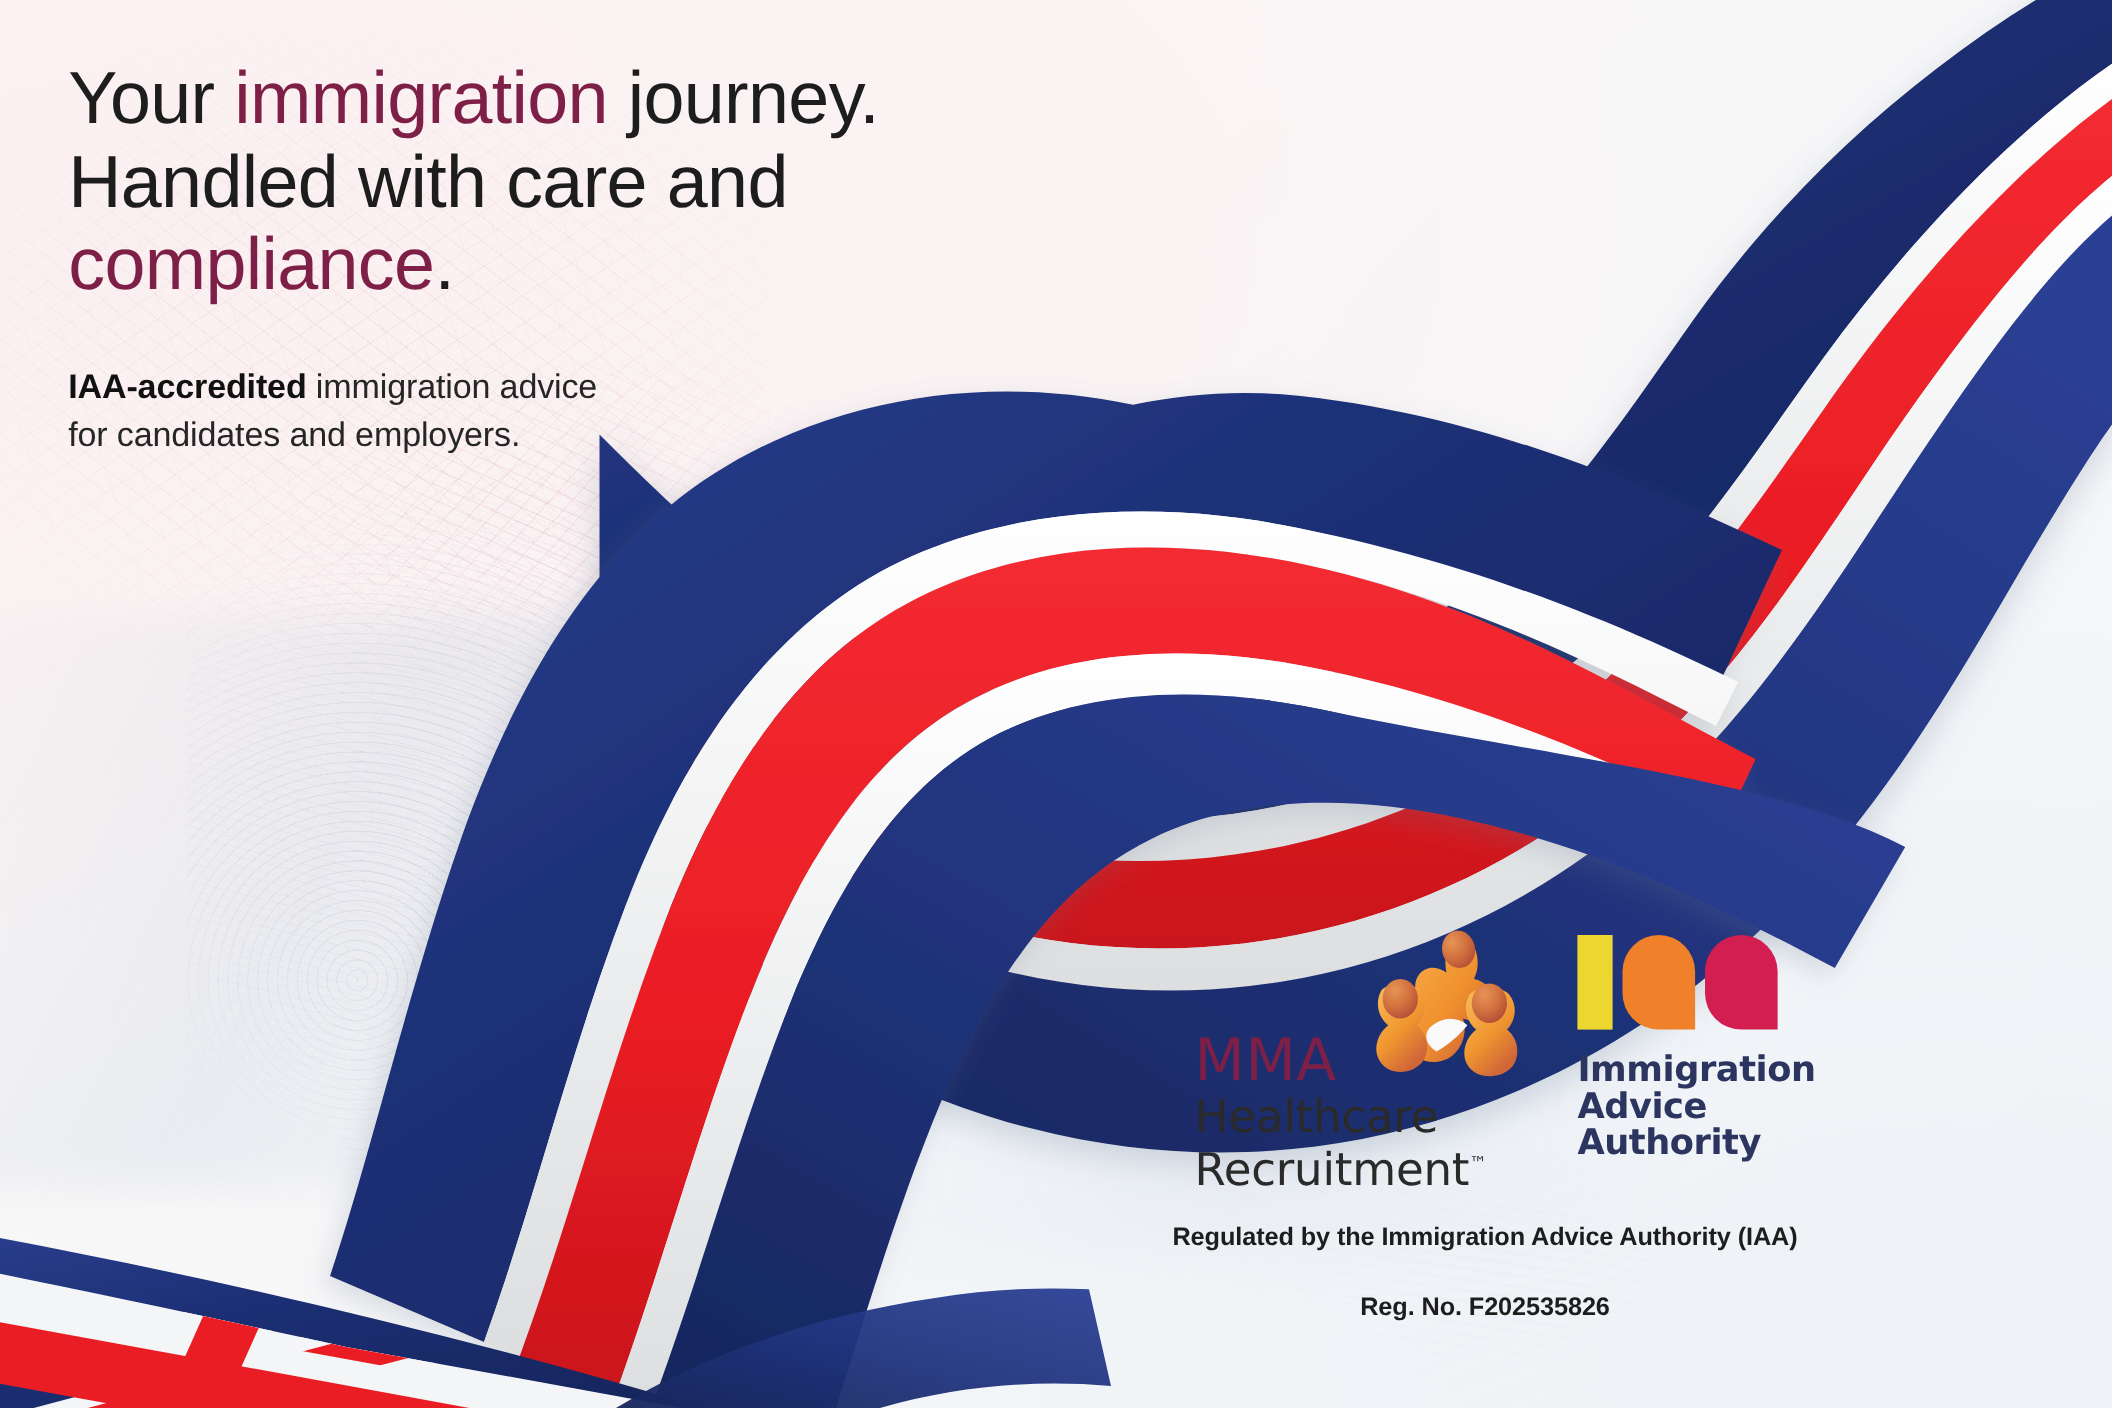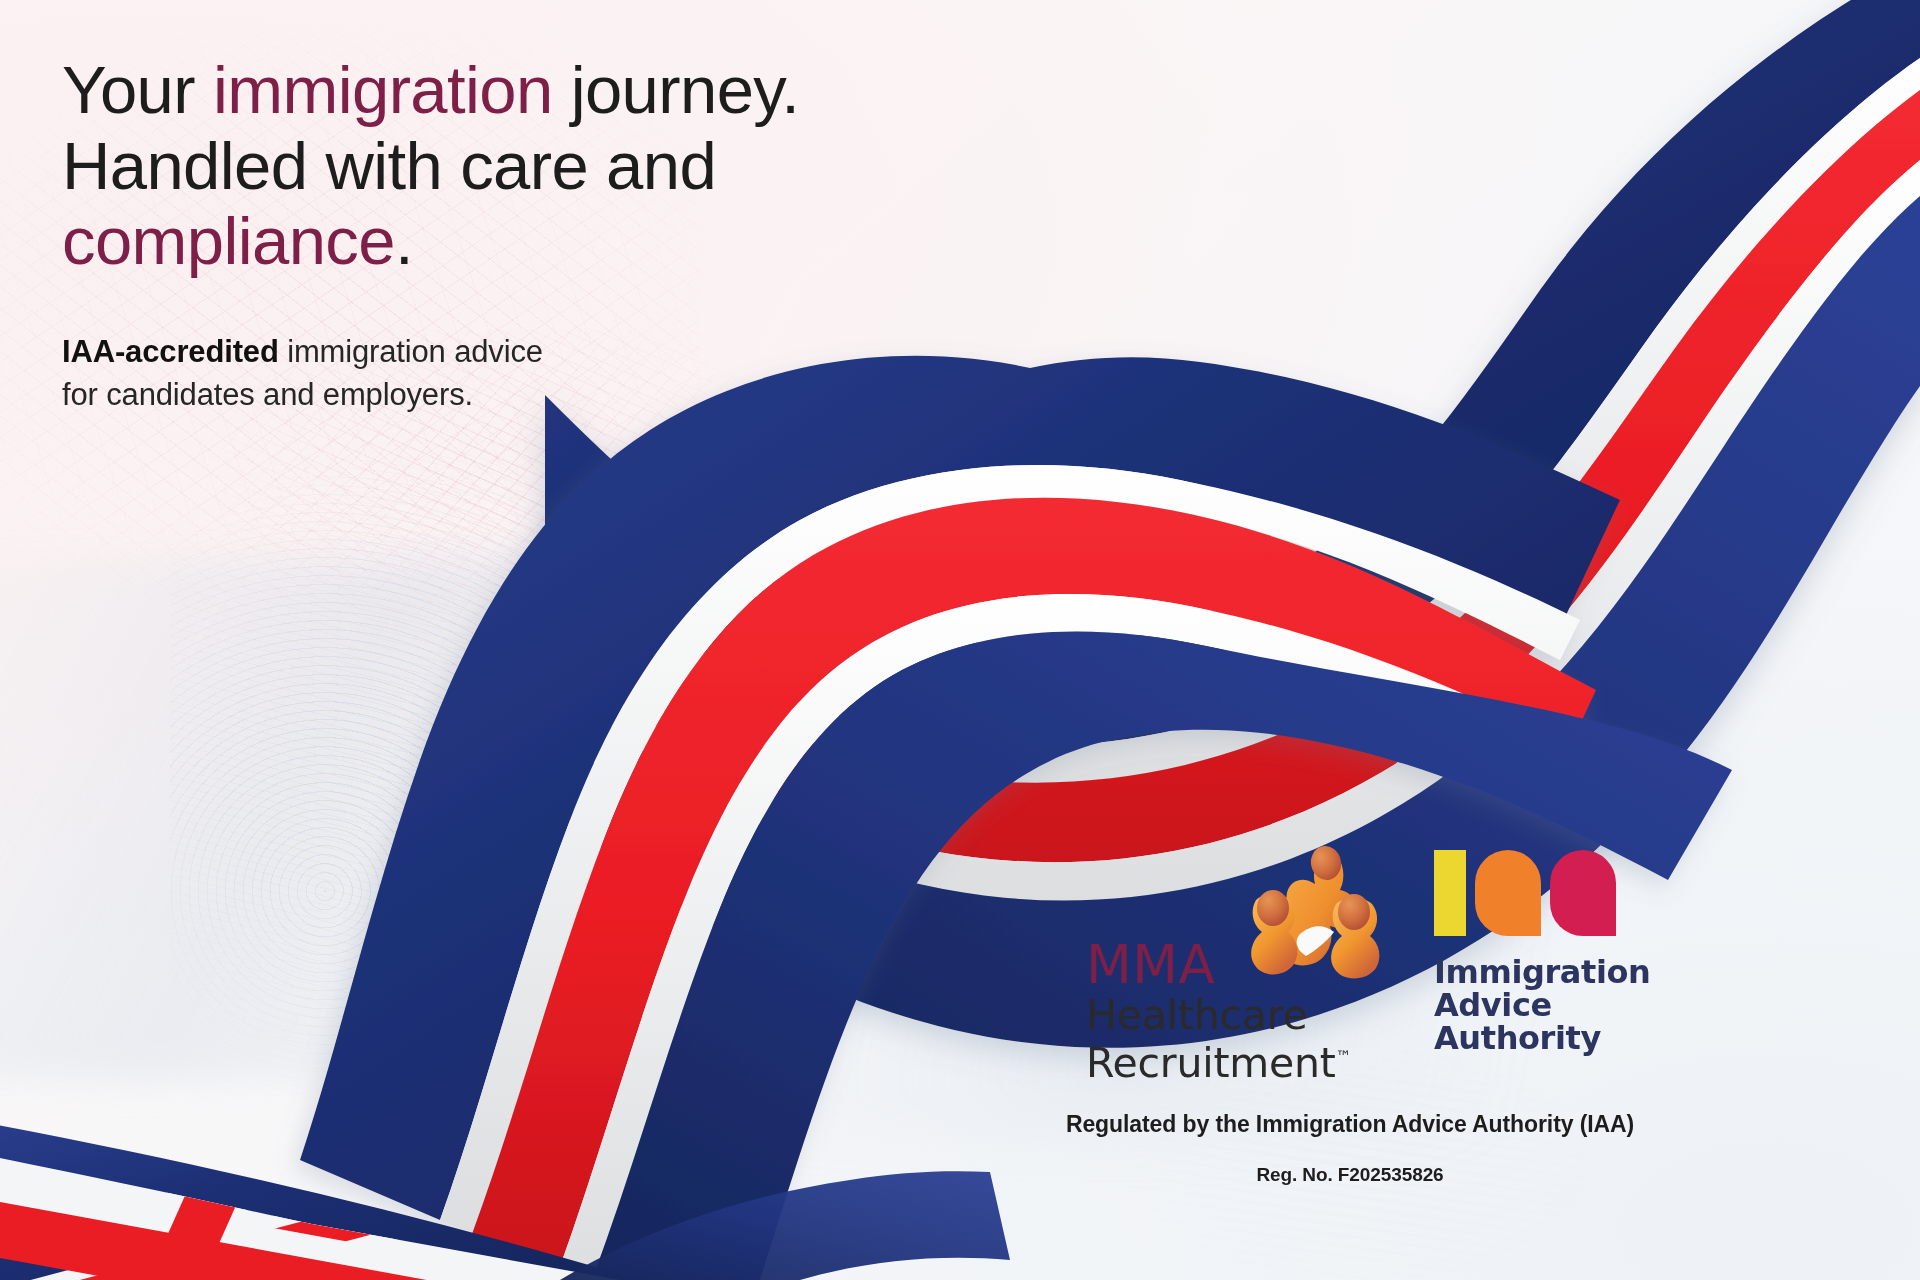--- a/index.html
+++ b/index.html
@@ -147,21 +147,21 @@
   }
 
   
   #regulatory{
     position:absolute;left:840px;top:1096px;width:1020px;text-align:center;
   }
   #reg-line{
     margin:15px;font-size:23px;font-weight:700;color:#1d1d1d;letter-spacing:-0.1px;
   }
   #reg-number{
-    margin:26px 0 0 0;font-size:19px;font-weight:700;color:#1d1d1d;letter-spacing:-0.1px;
+    margin:36px 0 0 0;font-size:23px;font-weight:700;color:#1d1d1d;letter-spacing:-0.1px;
   }
 </style>
 </head>
 <body>
 
 <div id="banner">
 
   <div class="tex" id="tex-pink"></div>
   <div class="tex" id="tex-pink2"></div>
   <div class="tex" id="tex-blue"></div>

